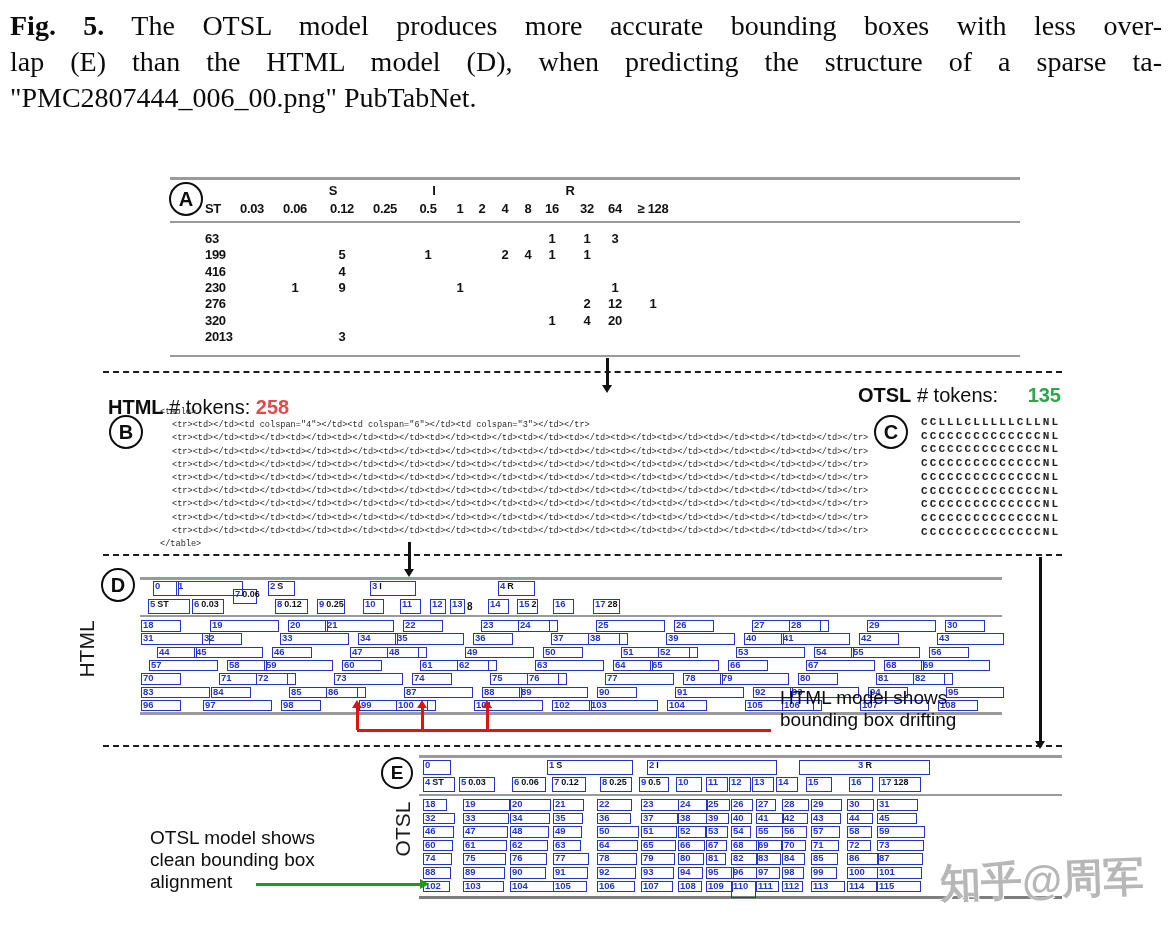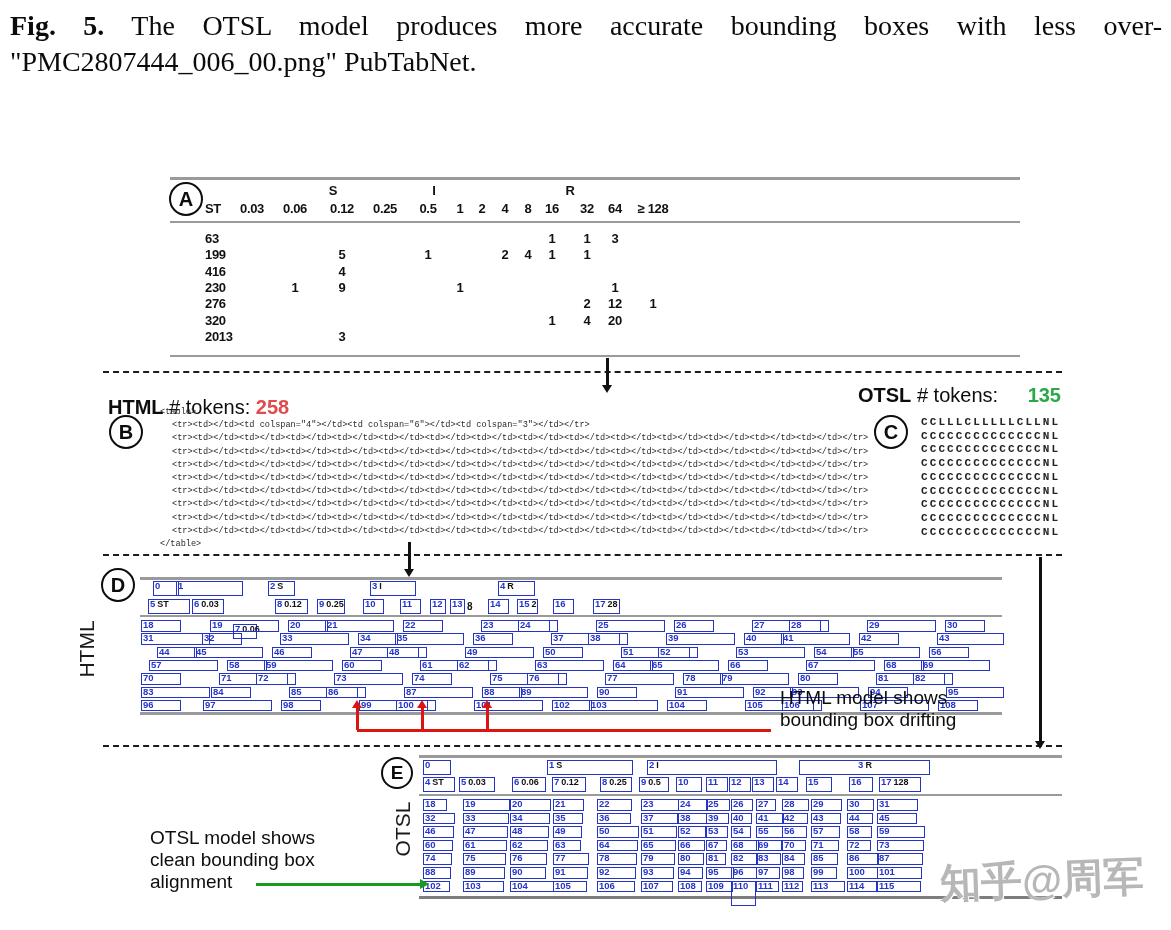--- a/index.html
+++ b/index.html
@@ -56,20 +56,21 @@
         text-shadow:0 0 2px #fff, 1px 1px 0 #fff;transform:rotate(-2deg);z-index:9;
         font-family:"Liberation Sans",sans-serif;}
 </style>
 </head>
 <body>
 
 <div id="canvas">
 
   <div class="caption">
     <div class="cap-line"><span class="figlabel">Fig. 5.</span><span> </span><span>The OTSL model produces more accurate bounding boxes with less over-</span></div>
+    <div class="cap-line">lap (E) than the HTML model (D), when predicting the structure of a sparse ta-</div>
     <div class="cap-line last">"PMC2807444_006_00.png" PubTabNet.</div>
   </div>
 
   <div class="circ" style="left:169px;top:182px;">A</div>
   <div class="circ" style="left:109px;top:415px;">B</div>
   <div class="circ" style="left:874px;top:415px;">C</div>
   <div class="circ" style="left:101px;top:568px;">D</div>
   <div class="circ" style="left:381px;top:757px;width:28px;height:28px;line-height:28px;font-size:19px;">E</div>
 
   <div id="panelA">
@@ -146,21 +147,21 @@
       <div class="gline" style="left: 140px; top: 577px; width: 862px; height: 2.6px;"></div>
       <div class="gline" style="left: 140px; top: 615px; width: 862px; height: 2px;"></div>
       <div class="gline" style="left: 140px; top: 712px; width: 862px; height: 2.6px;"></div>
       <div class="bbox" style="left: 153px; top: 581px; width: 26px; height: 15px; border-color: rgb(36, 51, 200); color: rgb(36, 51, 200);"><span>0</span></div>
       <div class="bbox" style="left: 176px; top: 581px; width: 67px; height: 15px; border-color: rgb(36, 51, 200); color: rgb(36, 51, 200);"><span>1</span></div>
       <div class="bbox" style="left: 268px; top: 581px; width: 27px; height: 15px; border-color: rgb(36, 51, 200); color: rgb(36, 51, 200);"><span>2</span><span class="res">S</span></div>
       <div class="bbox" style="left: 370px; top: 581px; width: 46px; height: 15px; border-color: rgb(36, 51, 200); color: rgb(36, 51, 200);"><span>3</span><span class="res">I</span></div>
       <div class="bbox" style="left: 498px; top: 581px; width: 37px; height: 15px; border-color: rgb(36, 51, 200); color: rgb(36, 51, 200);"><span>4</span><span class="res">R</span></div>
       <div class="bbox" style="left: 148px; top: 599px; width: 42px; height: 15px; border-color: rgb(36, 51, 200); color: rgb(36, 51, 200);"><span>5</span><span class="res">ST</span></div>
       <div class="bbox" style="left: 192px; top: 599px; width: 32px; height: 15px; border-color: rgb(36, 51, 200); color: rgb(36, 51, 200);"><span>6</span><span class="res">0.03</span></div>
-      <div class="bbox" style="left: 233px; top: 624px; width: 24px; height: 15px; border-color: rgb(36, 51, 200); color: rgb(36, 51, 200);"><span>7</span><span class="res">0.06</span></div>
+      <div class="bbox" style="left: 233px; top: 589px; width: 24px; height: 15px; border-color: rgb(36, 51, 200); color: rgb(36, 51, 200);"><span>7</span><span class="res">0.06</span></div>
       <div class="bbox" style="left: 275px; top: 599px; width: 33px; height: 15px; border-color: rgb(36, 51, 200); color: rgb(36, 51, 200);"><span>8</span><span class="res">0.12</span></div>
       <div class="bbox" style="left: 317px; top: 599px; width: 28px; height: 15px; border-color: rgb(36, 51, 200); color: rgb(36, 51, 200);"><span>9</span><span class="res">0.25</span></div>
       <div class="bbox" style="left: 363px; top: 599px; width: 21px; height: 15px; border-color: rgb(36, 51, 200); color: rgb(36, 51, 200);"><span>10</span></div>
       <div class="bbox" style="left: 400px; top: 599px; width: 21px; height: 15px; border-color: rgb(36, 51, 200); color: rgb(36, 51, 200);"><span>11</span></div>
       <div class="bbox" style="left: 430px; top: 599px; width: 16px; height: 15px; border-color: rgb(36, 51, 200); color: rgb(36, 51, 200);"><span>12</span></div>
       <div class="bbox" style="left: 450px; top: 599px; width: 15px; height: 15px; border-color: rgb(36, 51, 200); color: rgb(36, 51, 200);"><span>13</span></div>
       <div class="freetext" style="left: 467px; top: 601px;">8</div>
       <div class="bbox" style="left: 488px; top: 599px; width: 21px; height: 15px; border-color: rgb(36, 51, 200); color: rgb(36, 51, 200);"><span>14</span></div>
       <div class="bbox" style="left: 517px; top: 599px; width: 21px; height: 15px; border-color: rgb(36, 51, 200); color: rgb(36, 51, 200);"><span>15</span><span class="res">2</span></div>
       <div class="bbox" style="left: 553px; top: 599px; width: 21px; height: 15px; border-color: rgb(36, 51, 200); color: rgb(36, 51, 200);"><span>16</span></div>
@@ -375,21 +376,21 @@
       <div class="bbox" style="left: 847px; top: 867px; width: 31px; height: 11.5px; border-color: rgb(36, 51, 200); color: rgb(36, 51, 200);"><span>100</span></div>
       <div class="bbox" style="left: 877px; top: 867px; width: 45px; height: 11.5px; border-color: rgb(36, 51, 200); color: rgb(36, 51, 200);"><span>101</span></div>
       <div class="bbox" style="left: 423px; top: 880.6px; width: 27px; height: 11.5px; border-color: rgb(36, 51, 200); color: rgb(36, 51, 200);"><span>102</span></div>
       <div class="bbox" style="left: 463px; top: 880.6px; width: 41px; height: 11.5px; border-color: rgb(36, 51, 200); color: rgb(36, 51, 200);"><span>103</span></div>
       <div class="bbox" style="left: 510px; top: 880.6px; width: 44px; height: 11.5px; border-color: rgb(36, 51, 200); color: rgb(36, 51, 200);"><span>104</span></div>
       <div class="bbox" style="left: 553px; top: 880.6px; width: 34px; height: 11.5px; border-color: rgb(36, 51, 200); color: rgb(36, 51, 200);"><span>105</span></div>
       <div class="bbox" style="left: 597px; top: 880.6px; width: 38px; height: 11.5px; border-color: rgb(36, 51, 200); color: rgb(36, 51, 200);"><span>106</span></div>
       <div class="bbox" style="left: 641px; top: 880.6px; width: 32px; height: 11.5px; border-color: rgb(36, 51, 200); color: rgb(36, 51, 200);"><span>107</span></div>
       <div class="bbox" style="left: 678px; top: 880.6px; width: 24px; height: 11.5px; border-color: rgb(36, 51, 200); color: rgb(36, 51, 200);"><span>108</span></div>
       <div class="bbox" style="left: 706px; top: 880.6px; width: 27px; height: 11.5px; border-color: rgb(36, 51, 200); color: rgb(36, 51, 200);"><span>109</span></div>
-      <div class="bbox" style="left: 731px; top: 880.6px; width: 25px; height: 25px; border-color: rgb(36, 51, 200); color: rgb(36, 51, 200);"><span>110</span></div>
+      <div class="bbox" style="left: 731px; top: 880.6px; width: 25px; height: 17px; border-color: rgb(36, 51, 200); color: rgb(36, 51, 200);"><span>110</span></div>
       <div class="bbox" style="left: 756px; top: 880.6px; width: 23px; height: 11.5px; border-color: rgb(36, 51, 200); color: rgb(36, 51, 200);"><span>111</span></div>
       <div class="bbox" style="left: 782px; top: 880.6px; width: 21px; height: 11.5px; border-color: rgb(36, 51, 200); color: rgb(36, 51, 200);"><span>112</span></div>
       <div class="bbox" style="left: 811px; top: 880.6px; width: 34px; height: 11.5px; border-color: rgb(36, 51, 200); color: rgb(36, 51, 200);"><span>113</span></div>
       <div class="bbox" style="left: 847px; top: 880.6px; width: 30px; height: 11.5px; border-color: rgb(36, 51, 200); color: rgb(36, 51, 200);"><span>114</span></div>
       <div class="bbox" style="left: 877px; top: 880.6px; width: 44px; height: 11.5px; border-color: rgb(36, 51, 200); color: rgb(36, 51, 200);"><span>115</span></div>
     </div>
 
   <div class="note" style="left:150px;top:827px;">
     <div>OTSL model shows</div>
     <div>clean bounding box</div>

